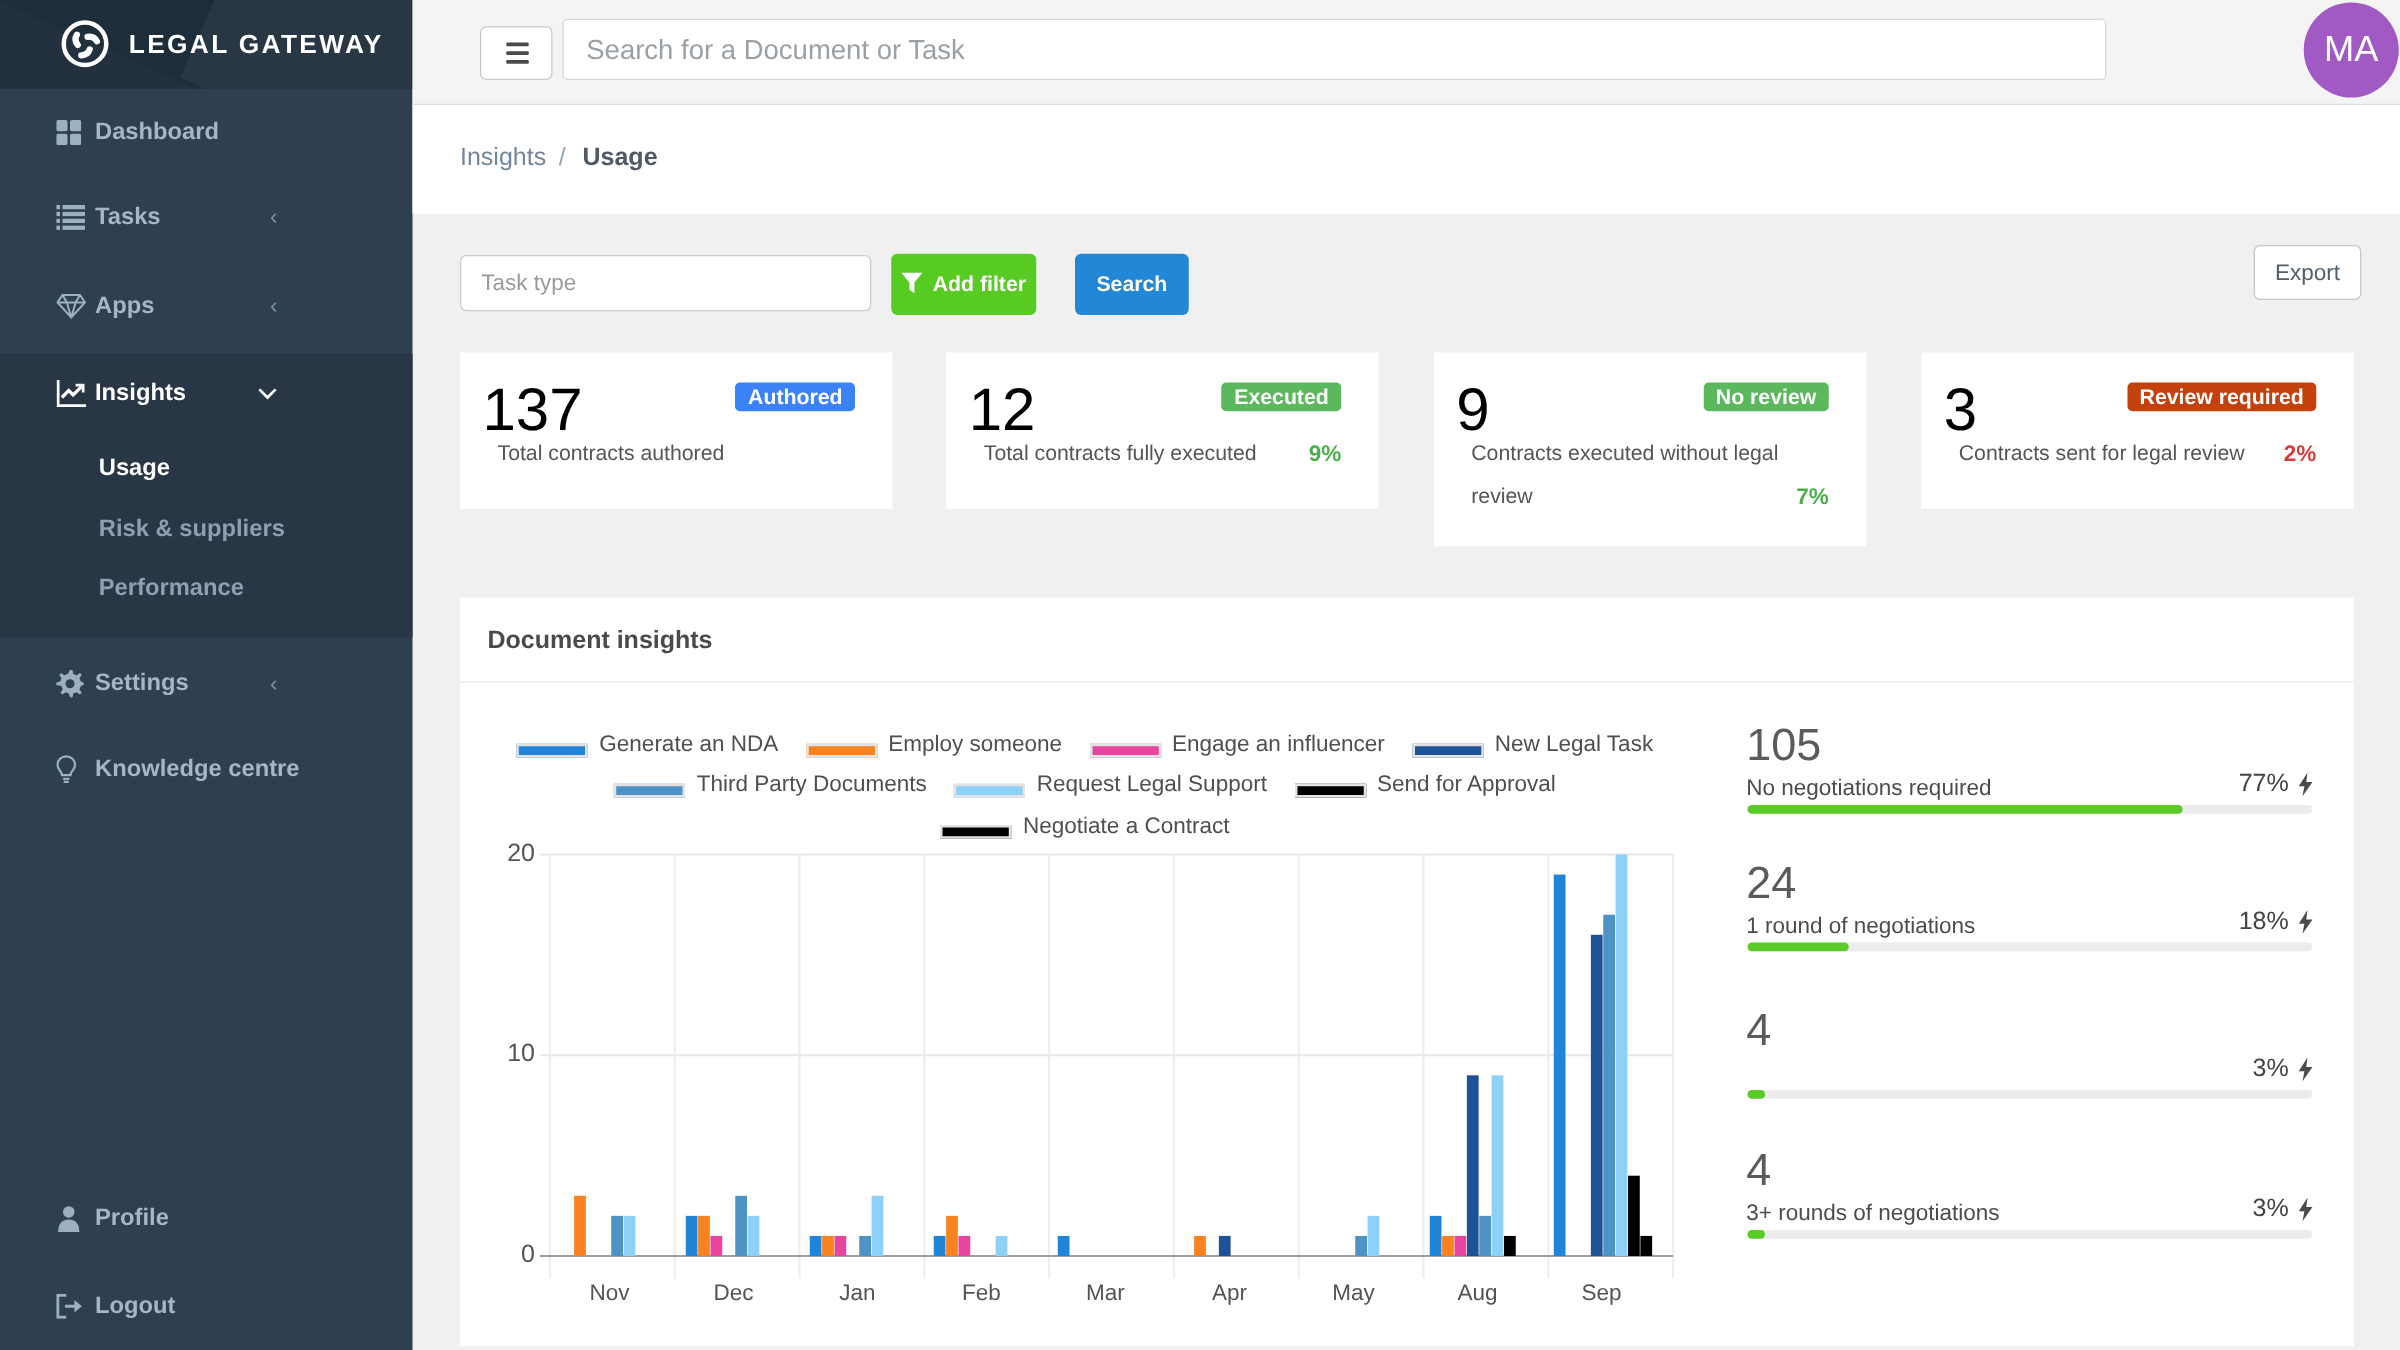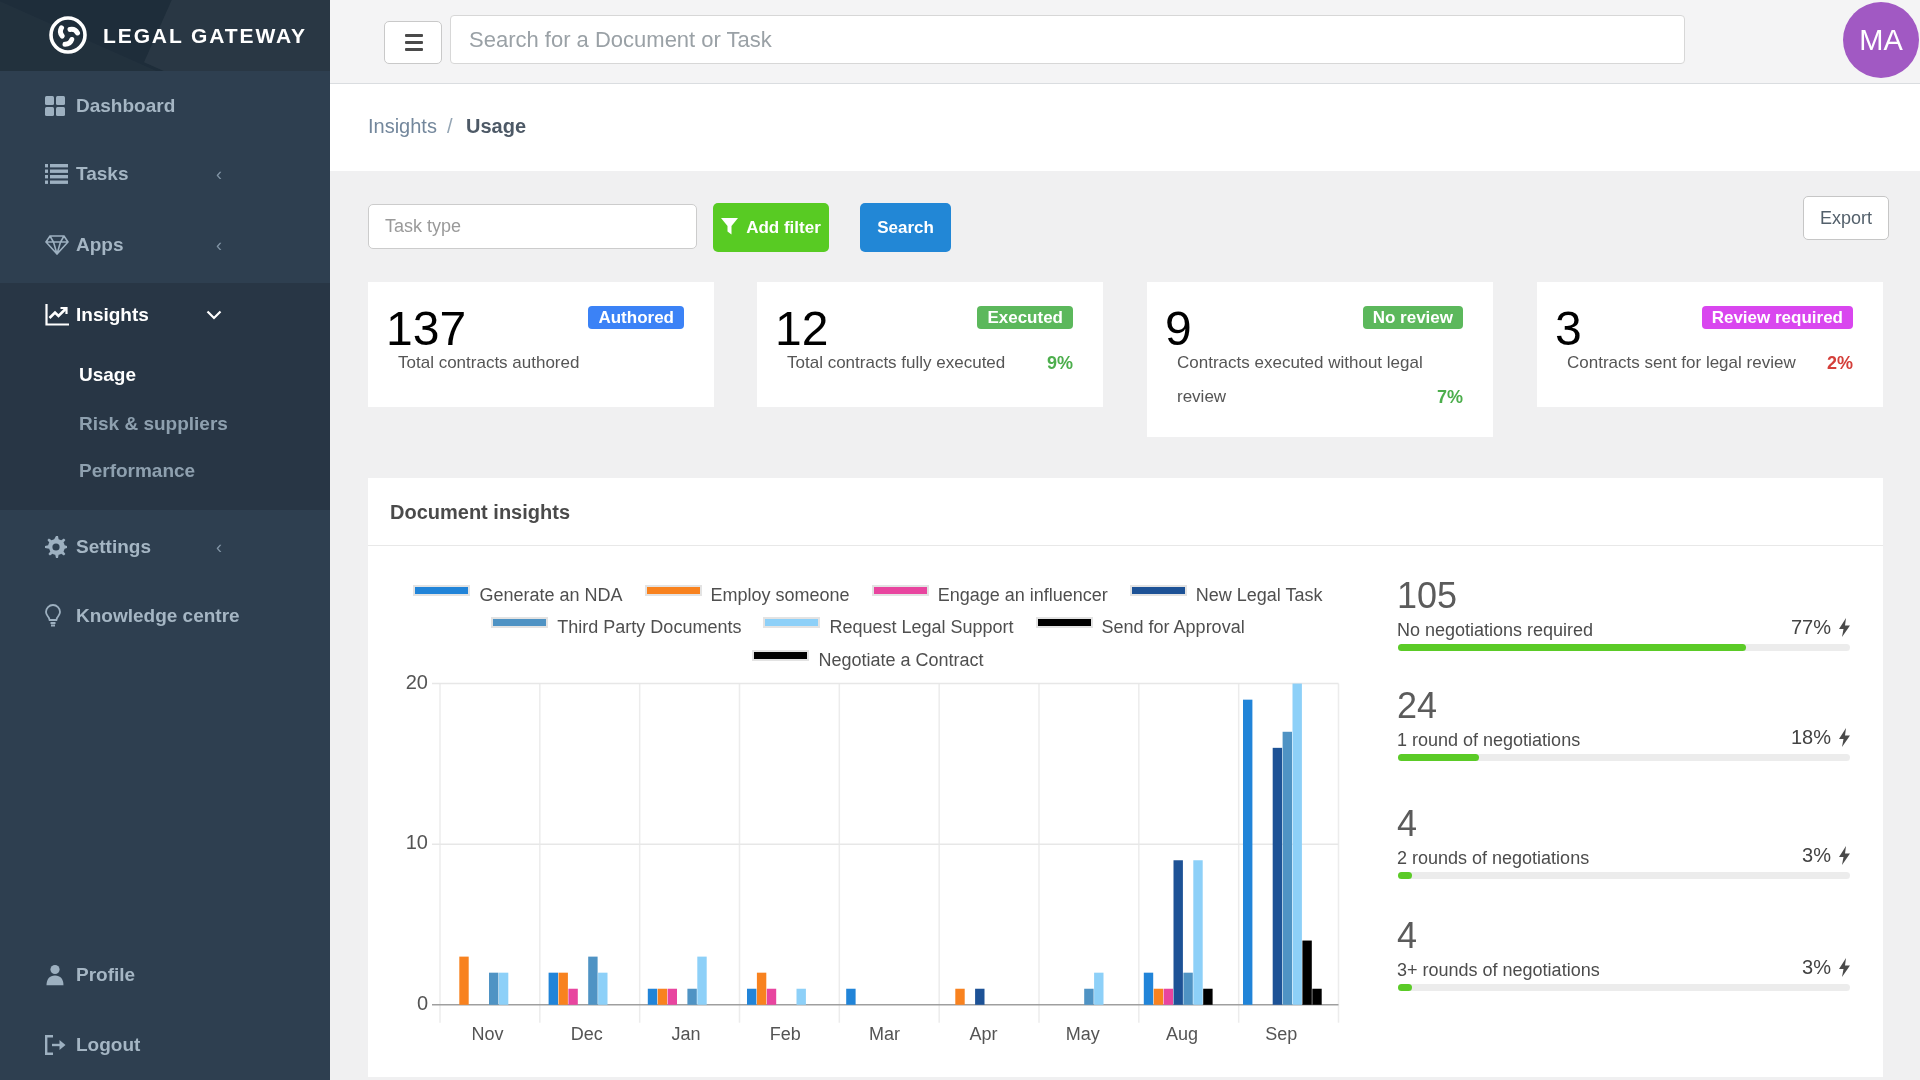--- a/index.html
+++ b/index.html
@@ -36,21 +36,21 @@
 .card .num{position:absolute;left:18px;top:25px;font-size:48px;color:#000000;line-height:44px}
 .badge{position:absolute;top:24px;height:23px;line-height:23px;border-radius:4px;color:#fff;font-size:17px;font-weight:700;padding:0 10px}
 .card .lab{position:absolute;left:30px;font-size:17px;color:#555}
 .card .pct{position:absolute;font-size:18px;font-weight:700}
 
 #panel{position:absolute;left:368px;top:478px;width:1515px;height:599px;background:#fff}
 #ptitle{position:absolute;left:390px;top:501px;font-size:20px;font-weight:700;color:#4a4a4a}
 #pdiv{position:absolute;left:368px;top:545px;width:1515px;height:1px;background:#e8e8e8}
 .lrow{position:absolute;left:363px;width:1010px;display:flex;justify-content:center;align-items:center;gap:22px;font-size:18px;color:#4f4f4f;white-space:nowrap}
 .sw{width:57px;height:11px;border:2px solid #e3e3e3;margin-right:9px;flex:none}
-.litem{display:flex;align-items:flex-start;white-space:nowrap}
+.litem{display:flex;align-items:flex-end;white-space:nowrap}
 
 .stat{position:absolute;left:1397px;width:454px}
 .stat .n{font-size:36px;color:#5b5b5b;line-height:40px}
 .stat .lr{position:absolute;left:0;top:44px;width:454px;font-size:18px;color:#4c4c4c}
 .stat .pr{position:absolute;right:0;top:40px;font-size:20px;color:#434343;display:flex;align-items:center;gap:7px}
 .stat .track{position:absolute;left:1px;top:68px;width:452px;height:7px;background:#ececec;border-radius:4px}
 .stat .fill{height:7px;background:#5bcb27;border-radius:4px}
 </style>
 </head>
 <body>
@@ -185,21 +185,21 @@
 </div>
 <div class="card" style="left:1147px;height:155px">
   <div class="num">9</div>
   <div class="badge" style="right:30px;background:#5cb85c">No review</div>
   <div class="lab" style="top:71px">Contracts executed without legal</div>
   <div class="lab" style="top:105px">review</div>
   <div class="pct" style="right:30px;top:105px;color:#4cae4c">7%</div>
 </div>
 <div class="card" style="left:1537px">
   <div class="num">3</div>
-  <div class="badge" style="right:30px;background:#d946ef">Review required</div>
+  <div class="badge" style="right:30px;background:#c2410c">Review required</div>
   <div class="lab" style="top:71px">Contracts sent for legal review</div>
   <div class="pct" style="right:30px;top:71px;color:#d43f3a">2%</div>
 </div>
 
 <div id="panel"></div>
 <div id="ptitle">Document insights</div>
 <div id="pdiv"></div>
 
 <div class="lrow" style="top:585px">
   <span class="litem"><span class="sw" style="background:#2184d8"></span>Generate an NDA</span>
@@ -294,21 +294,20 @@
   <div class="lr">1 round of negotiations</div>
   <div class="pr">18% <svg width="13" height="19" viewBox="0 0 13 19" fill="#4a4a4a">
         <path d="M8 0 L1 11 H5.5 L4 19 L12 7.5 H7 Z"></path>
       </svg></div>
   <div class="track">
       <div class="fill" style="width:81px"></div>
     </div>
 </div>
 <div class="stat" style="top:804px">
   <div class="n">4</div>
-  <div class="lr">2 rounds of negotiations</div>
   <div class="pr">3% <svg width="13" height="19" viewBox="0 0 13 19" fill="#4a4a4a">
         <path d="M8 0 L1 11 H5.5 L4 19 L12 7.5 H7 Z"></path>
       </svg></div>
   <div class="track">
       <div class="fill" style="width:14px"></div>
     </div>
 </div>
 <div class="stat" style="top:916px">
   <div class="n">4</div>
   <div class="lr">3+ rounds of negotiations</div>

